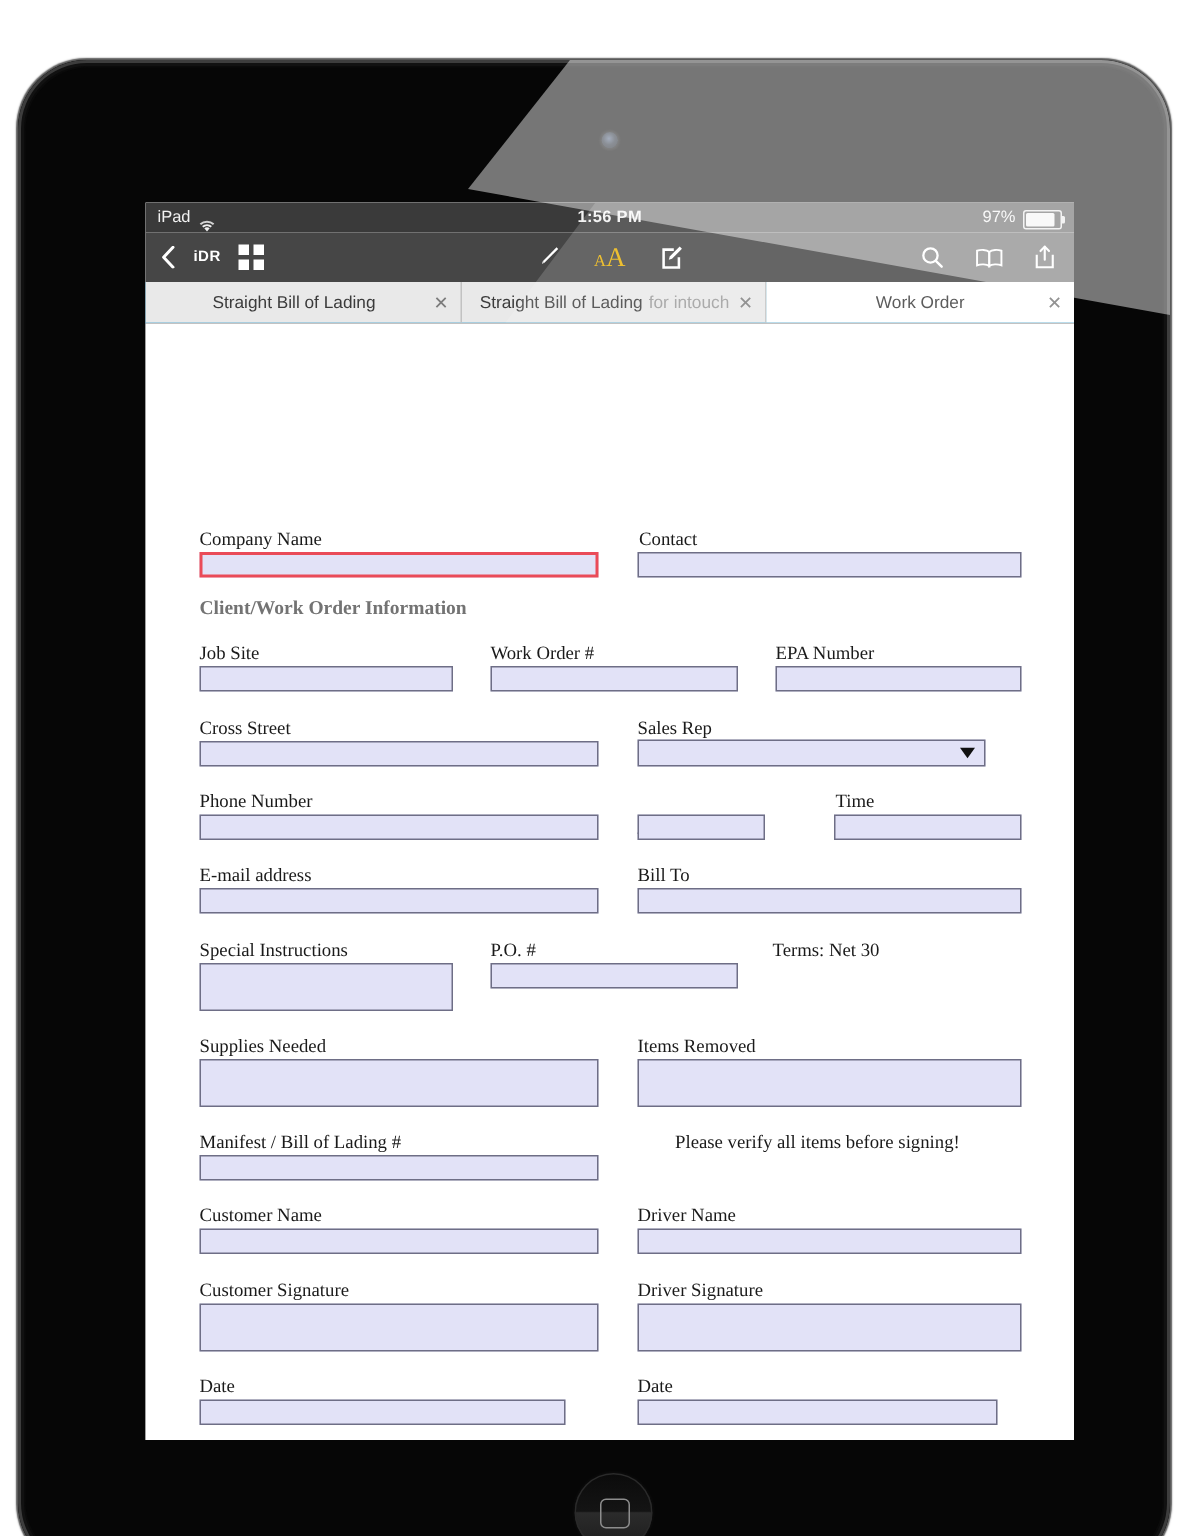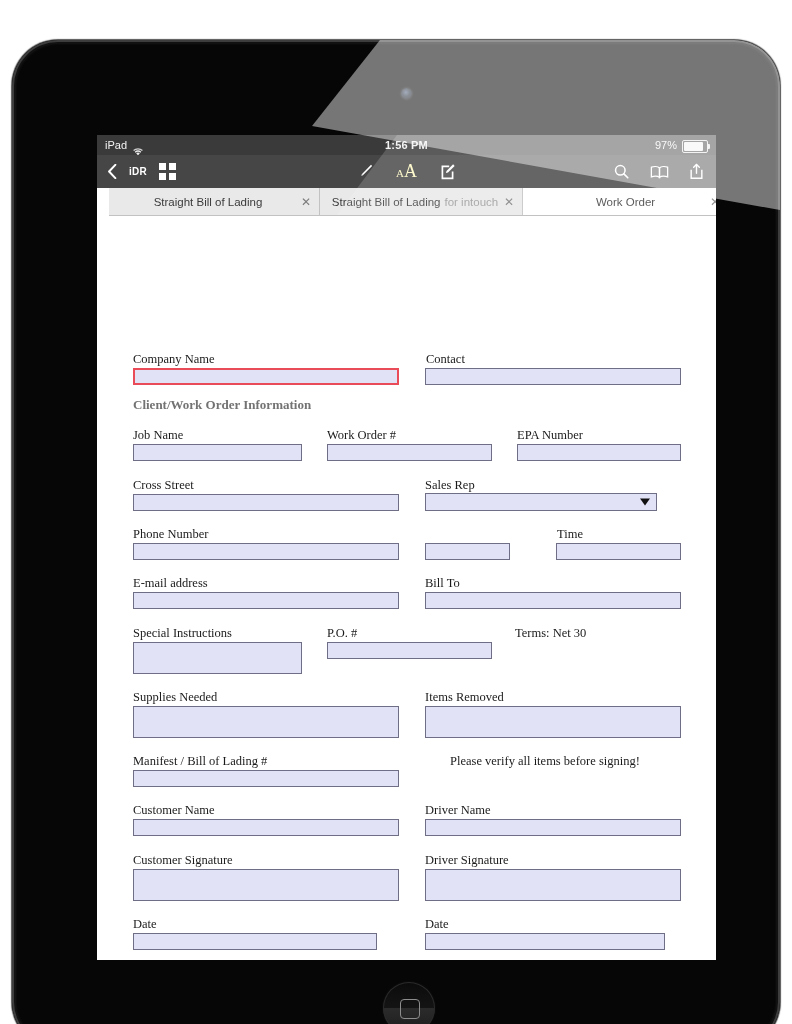--- a/index.html
+++ b/index.html
@@ -99,27 +99,27 @@
     background: #464646;
   }
   .nav-left { position: absolute; left: 10px; top: 0; height: 33px; display: flex; align-items: center; gap: 12px; }
   .nav-center { position: absolute; left: 0; right: 0; top: 0; height: 33px;
                 display: flex; align-items: center; justify-content: center; gap: 22px; }
   .nav-right { position: absolute; right: 12px; top: 0; height: 33px; display: flex; align-items: center; gap: 20px; }
   .nav-ico { color: #fff; display: inline-flex; align-items: center; justify-content: center; cursor: pointer; }
   .idr-label { color: #fff; font-size: 10px; font-weight: 600; letter-spacing: .3px; }
   .grid-ico { display: grid; grid-template-columns: 7px 7px; grid-template-rows: 7px 7px; gap: 3px; }
   .grid-ico i { background: #fff; display: block; width: 7px; height: 7px; }
-  .aa-ico { color:#fef9c3; font-family: "Liberation Serif", serif; }
+  .aa-ico { color:#eab308; font-family: "Liberation Serif", serif; }
   .aa-ico .sm { font-size: 11px; }
   .aa-ico .lg { font-size: 18px; }
 
   
   #tab-bar {
-    position: absolute; left: 12px; top: 53px;
+    position: absolute; left: 0; top: 53px;
     width: 619px; height: 27px;
     background: #0ea5e9;
     border-bottom: 1px solid #c2c2c2;
     display: flex;
   }
   .tab {
     position: relative;
     height: 27px;
     display: flex; align-items: center; justify-content: center;
     font-size: 11.5px;
@@ -314,21 +314,21 @@
       <div id="page">
 
         <div class="lbl" style="left:36px; top:136px;">Company Name</div>
         <div class="field required" style="left:36px; top:152px; width:266px; height:17px;"></div>
 
         <div class="lbl" style="left:329px; top:136px;">Contact</div>
         <div class="field" style="left:328px; top:152px; width:256px; height:17px;"></div>
 
         <div class="lbl section" style="left:36px; top:181px;">Client/Work Order Information</div>
 
-        <div class="lbl" style="left:36px; top:212px;">Job Name</div>
+        <div class="lbl" style="left:36px; top:212px;">Job Site</div>
         <div class="field" style="left:36px; top:228px; width:169px; height:17px;"></div>
 
         <div class="lbl" style="left:230px; top:212px;">Work Order #</div>
         <div class="field" style="left:230px; top:228px; width:165px; height:17px;"></div>
 
         <div class="lbl" style="left:420px; top:212px;">EPA Number</div>
         <div class="field" style="left:420px; top:228px; width:164px; height:17px;"></div>
 
         <div class="lbl" style="left:36px; top:262px;">Cross Street</div>
         <div class="field" style="left:36px; top:278px; width:266px; height:17px;"></div>

